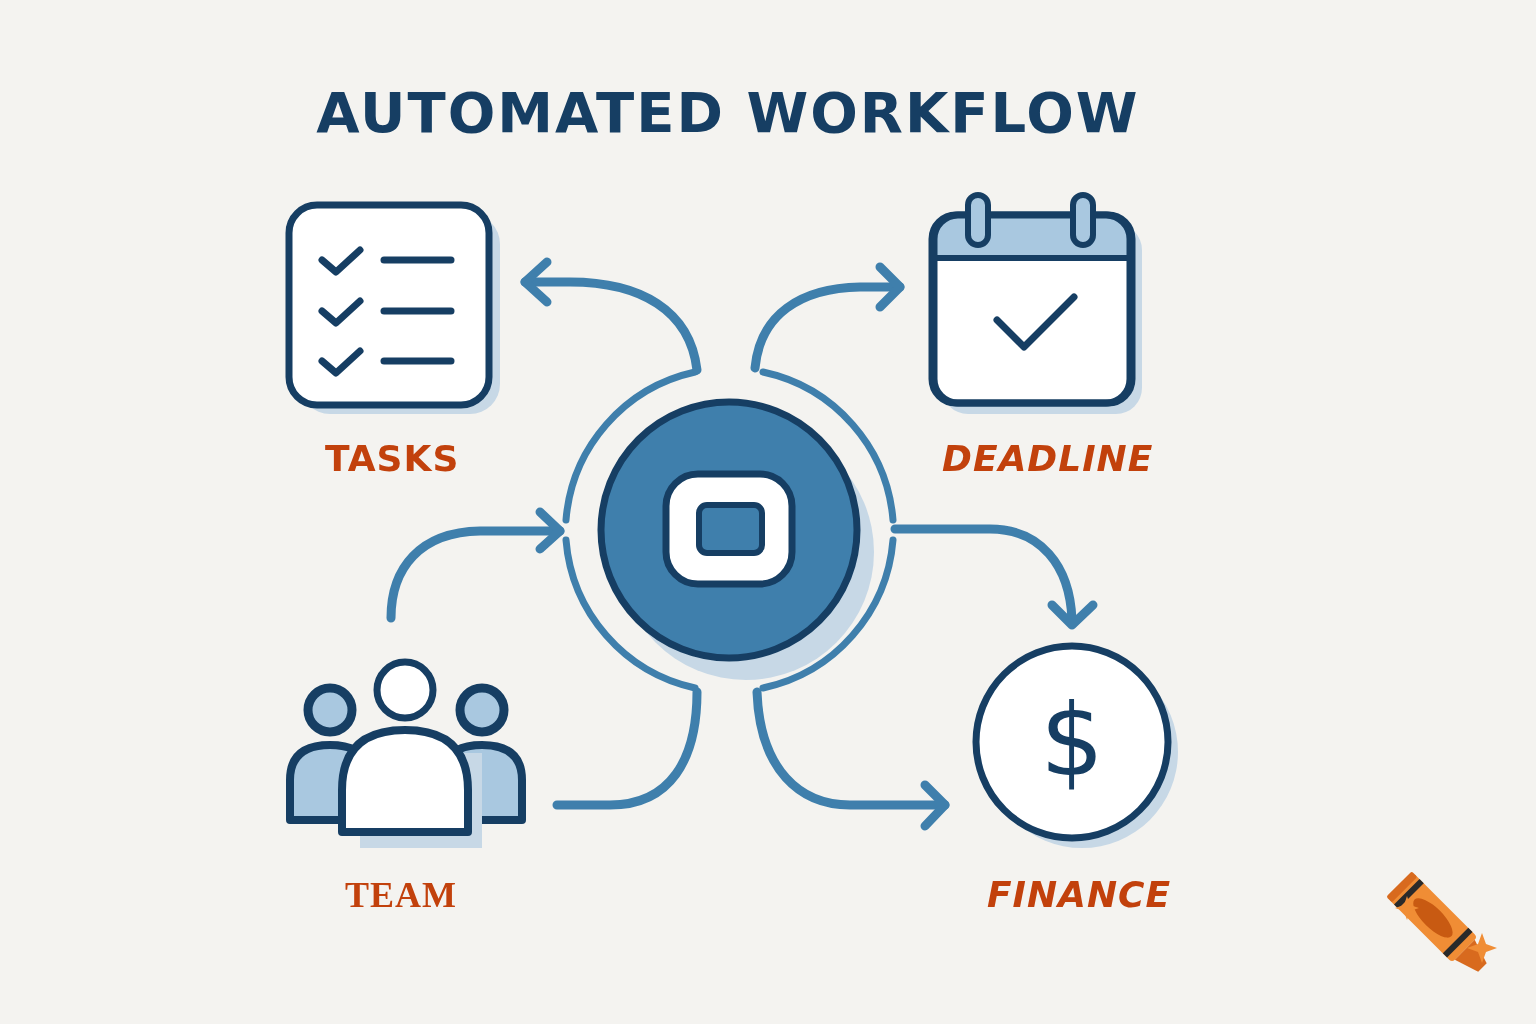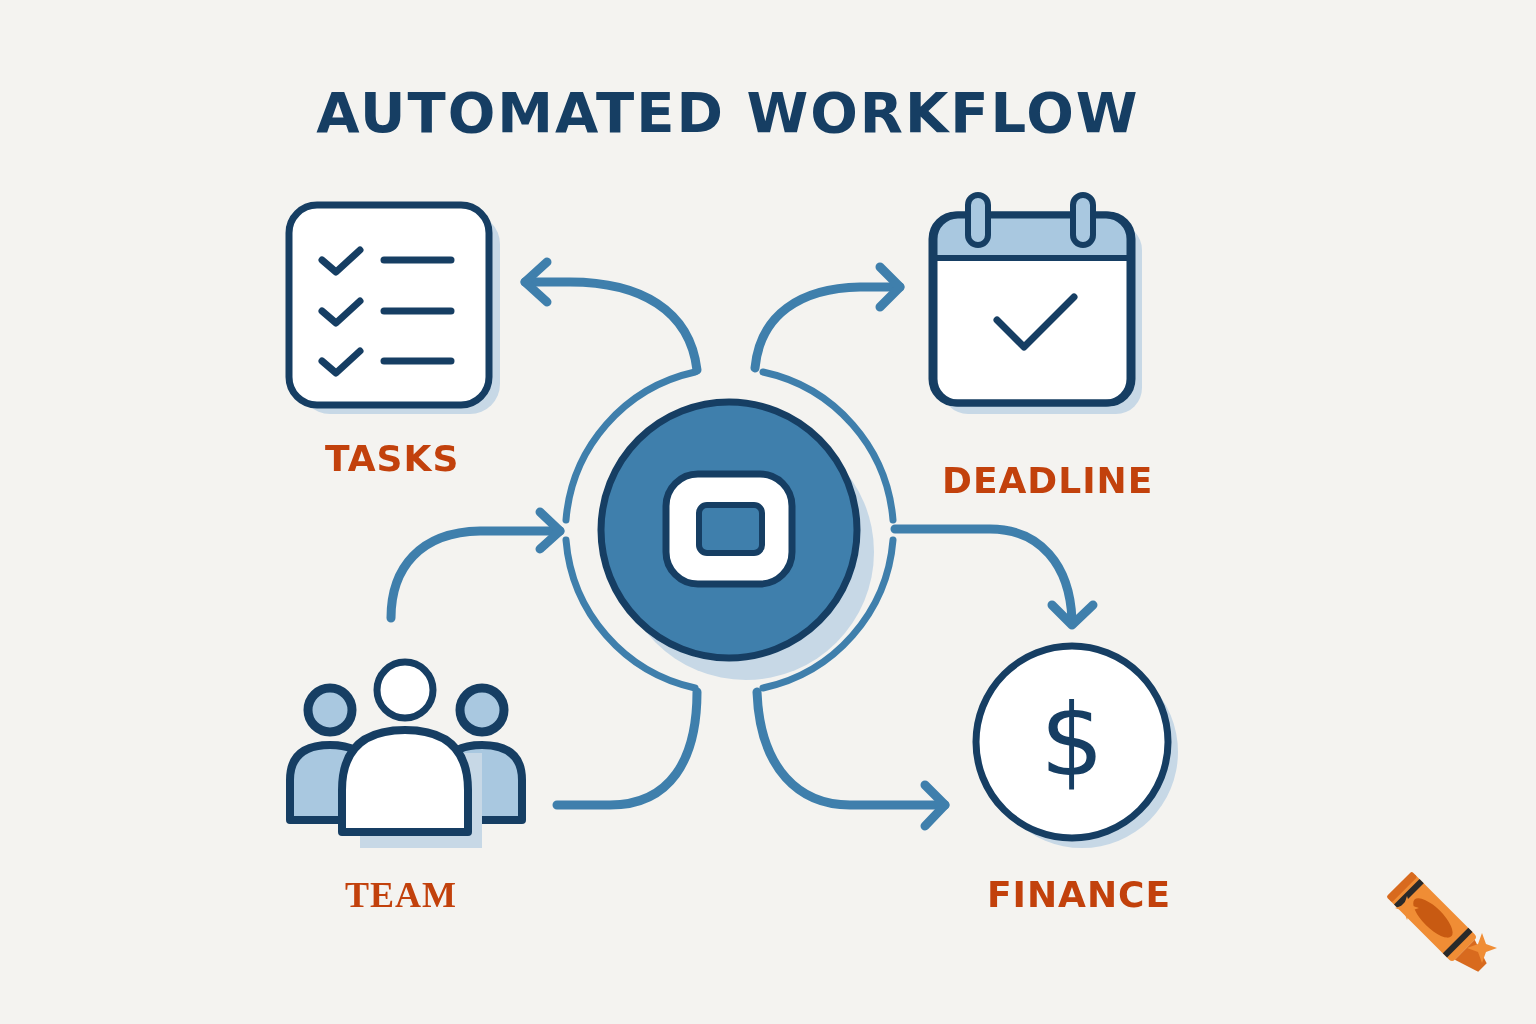--- a/index.html
+++ b/index.html
@@ -108,15 +108,15 @@
     <rect x="-18" y="22" width="36" height="6" fill="#2a2a2a"></rect>
     <ellipse cx="0" cy="-10" rx="10" ry="26" fill="#c85a12"></ellipse>
     <path d="M -14 35 L 14 35 L 6 60 L -6 60 Z" fill="#d86a1e"></path>
     <rect x="-18" y="-58" width="36" height="8" rx="2" fill="#d86a1e"></rect>
   </g>
   <path d="M 1407 896 L 1410 905 L 1419 908 L 1410 911 L 1407 920 L 1404 911 L 1395 908 L 1404 905 Z" fill="#f08d35"></path>
   <path d="M 1482 933 L 1486 944 L 1497 948 L 1486 952 L 1482 963 L 1478 952 L 1467 948 L 1478 944 Z" fill="#f08d35"></path>
 </svg>
 
 <div class="label" style="left:325px; top:438px;">TASKS</div>
-<div class="label" style="left:942px; top:460px;">DEADLINE</div>
+<div class="label" style="left:942px; top:438px;font-style:italic;">DEADLINE</div>
 <div class="label" style="left:345px; top:874px;font-family:Liberation Serif, serif;">TEAM</div>
-<div class="label" style="left:987px; top:874px;">FINANCE</div>
+<div class="label" style="left:987px; top:874px;font-style:italic;">FINANCE</div>
 
 </body></html>

